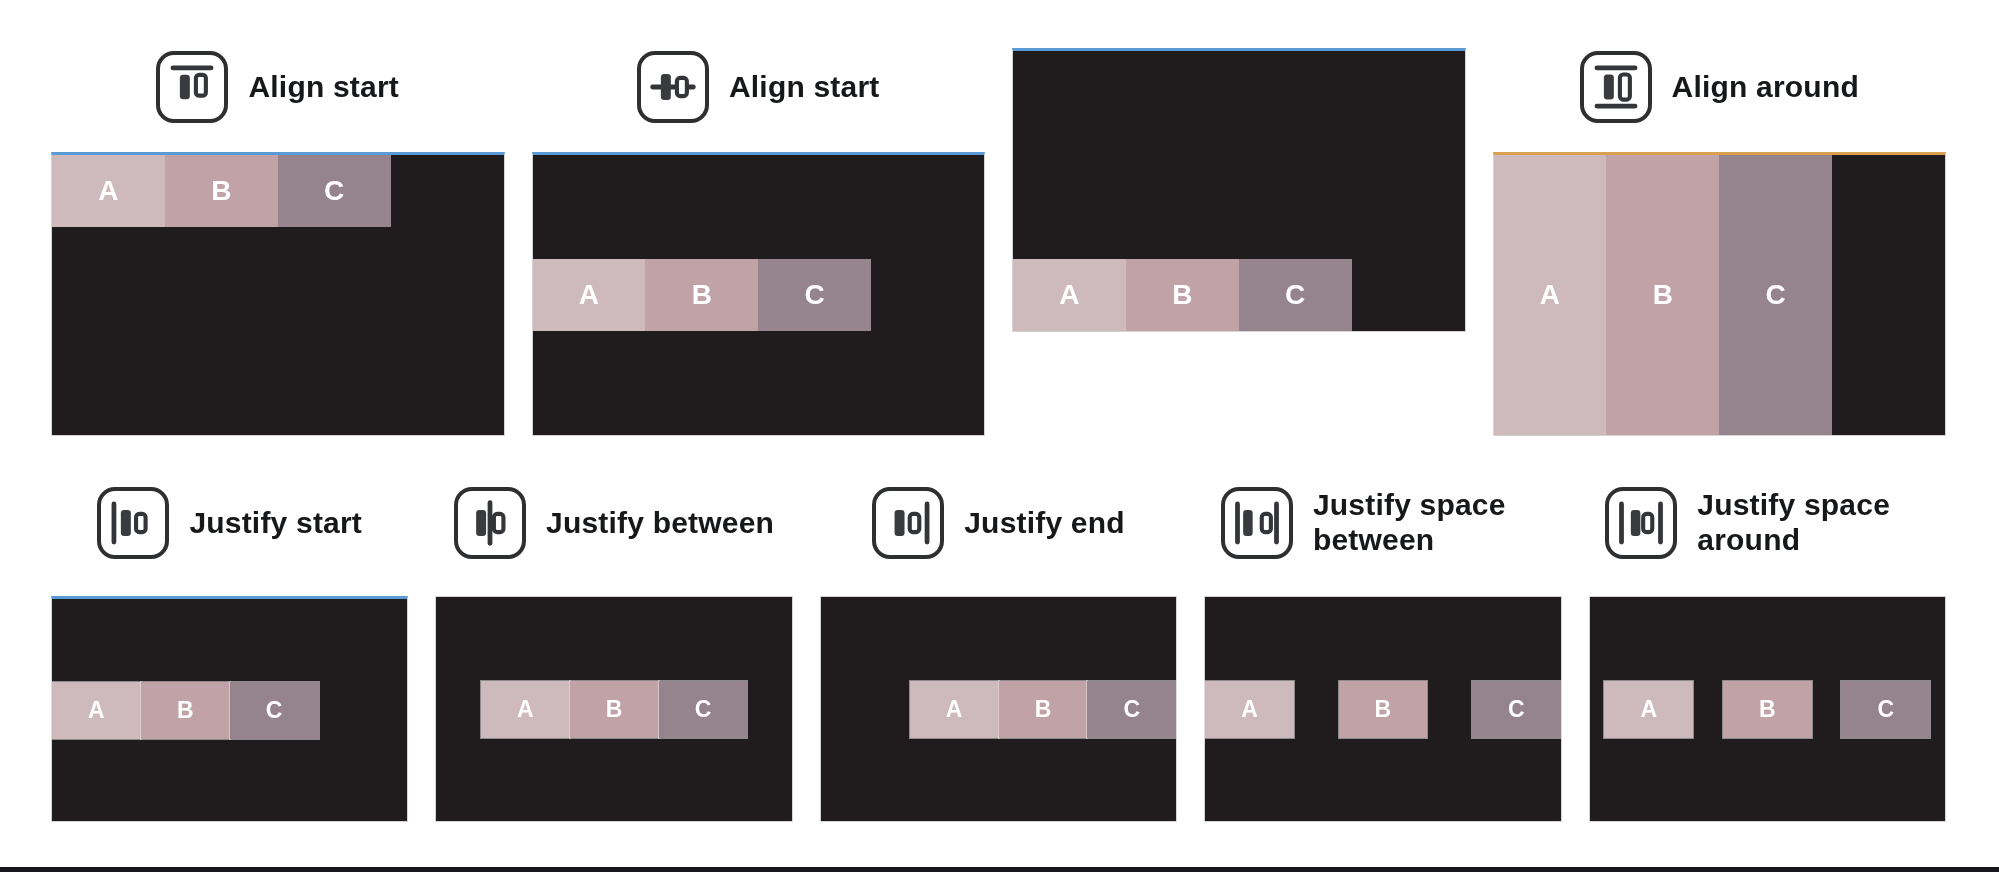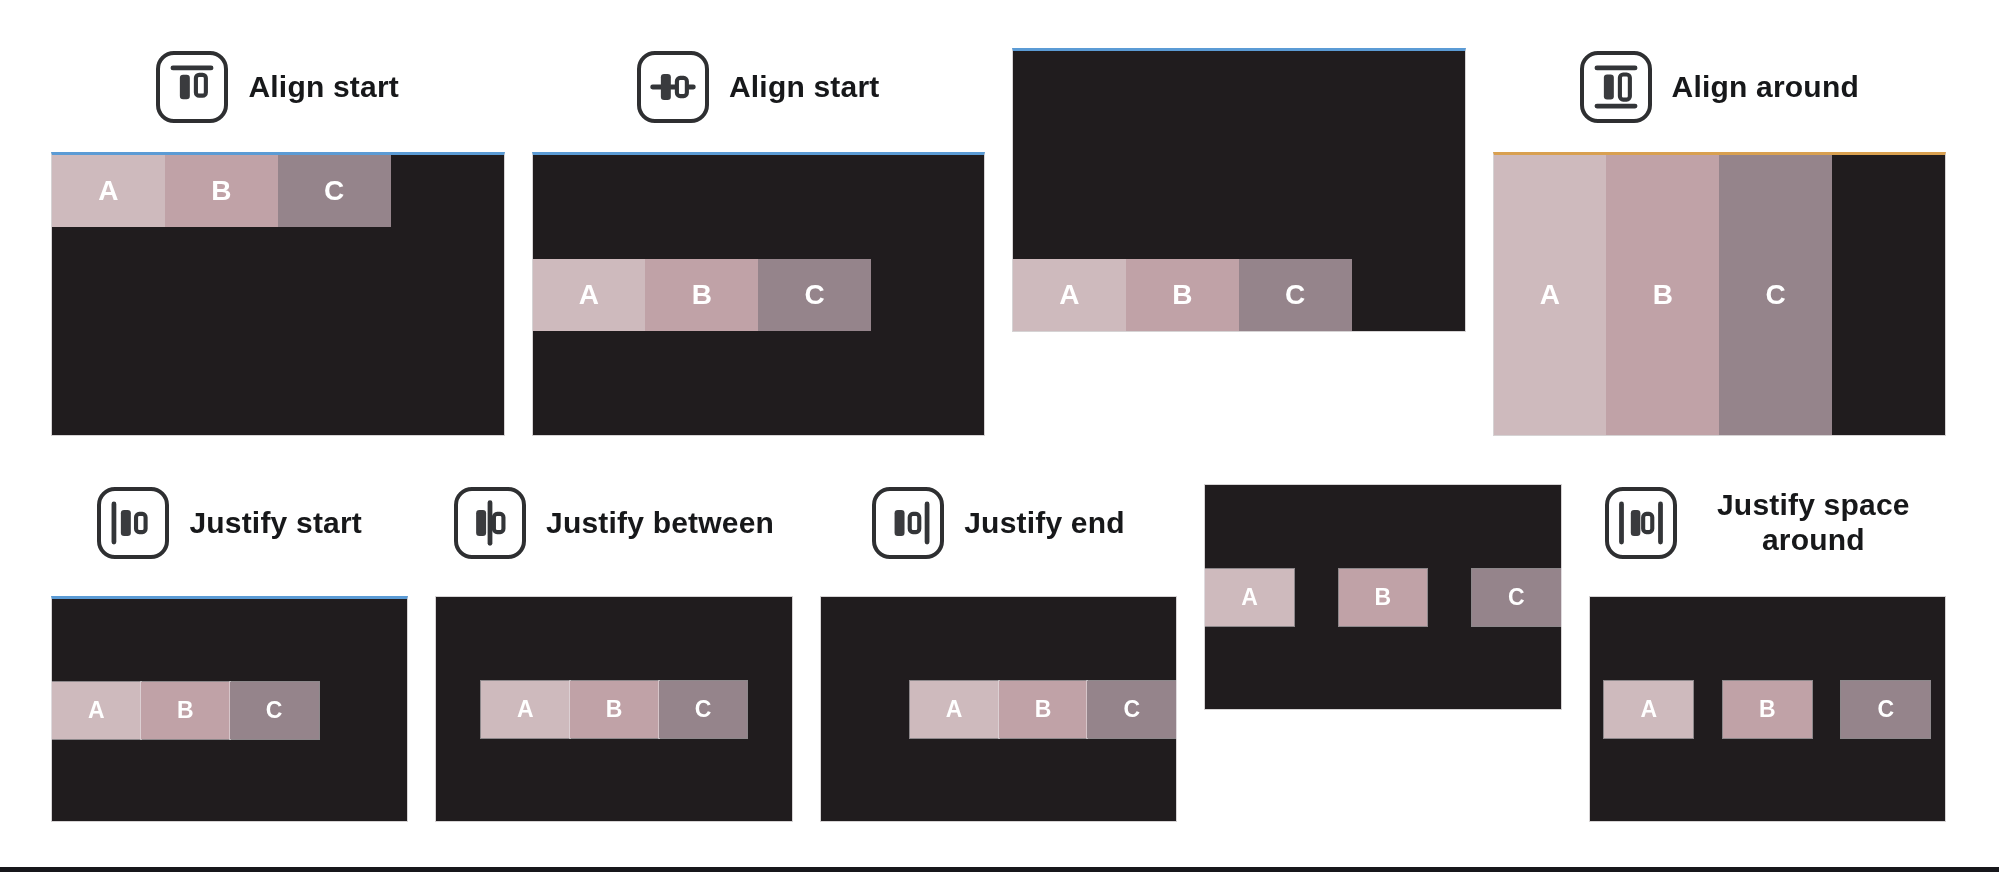--- a/index.html
+++ b/index.html
@@ -31,21 +31,21 @@
     border-radius: 18px;
     background: #fff;
     display: flex; align-items: center; justify-content: center;
   }
   .icon-box svg { display: block; }
   .icon-stroke { stroke: #333538; }
   .icon-fill  { fill: #3a3b3e; }
 
   .label {
     font-size: 30px; font-weight: 700; color: #17181a;
-    line-height: 1.16; text-align: center; max-width: 232px;
+    line-height: 1.16; text-align: left; max-width: 232px;
     letter-spacing: 0.2px;
   }
 
   .panel {
     position: relative;
     background: #201c1e;
     border: 1.5px solid #d6d3d4;
     height: 284px;
   }
   .row2 .panel { height: 226px; }
@@ -260,20 +260,31 @@
               <span>B</span>
             </div>
           <div class="box box-c">
               <span>C</span>
             </div>
         </div>
       </div>
     </div>
 
     <div class="card">
+      <div class="card-header">
+        <span class="icon-box">
+          <svg width="52" height="52" viewBox="0 0 24 24" fill="none">
+            <line class="icon-stroke" x1="3" y1="3.2" x2="3" y2="20.8" stroke-width="2.2" stroke-linecap="round"></line>
+            <line class="icon-stroke" x1="21" y1="3.2" x2="21" y2="20.8" stroke-width="2.2" stroke-linecap="round"></line>
+            <rect class="icon-fill" x="5.6" y="6" width="4.4" height="12" rx="1.5"></rect>
+            <rect class="icon-stroke" x="14.2" y="7.8" width="4.2" height="8.4" rx="1.5" stroke-width="1.9"></rect>
+          </svg>
+        </span>
+        <span class="label">Justify space between</span>
+      </div>
       <div class="panel">
         <div class="panel-inner p-space-between">
           <div class="box box-a">
               <span>A</span>
             </div>
           <div class="box box-b">
               <span>B</span>
             </div>
           <div class="box box-c">
               <span>C</span>

